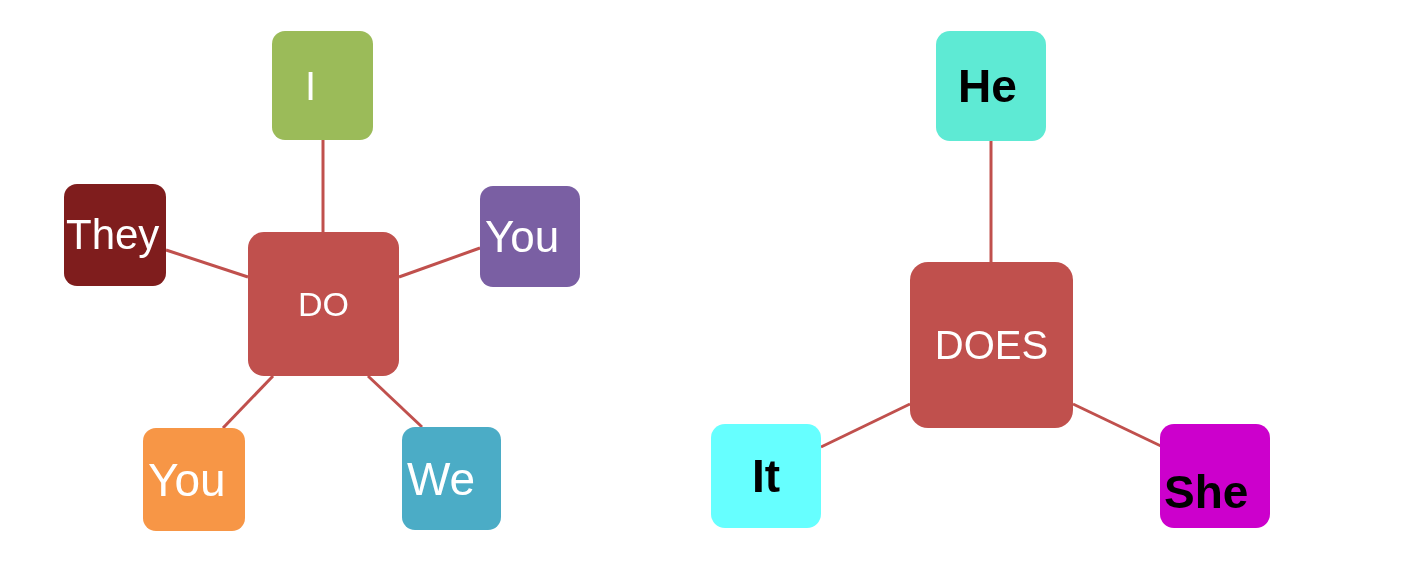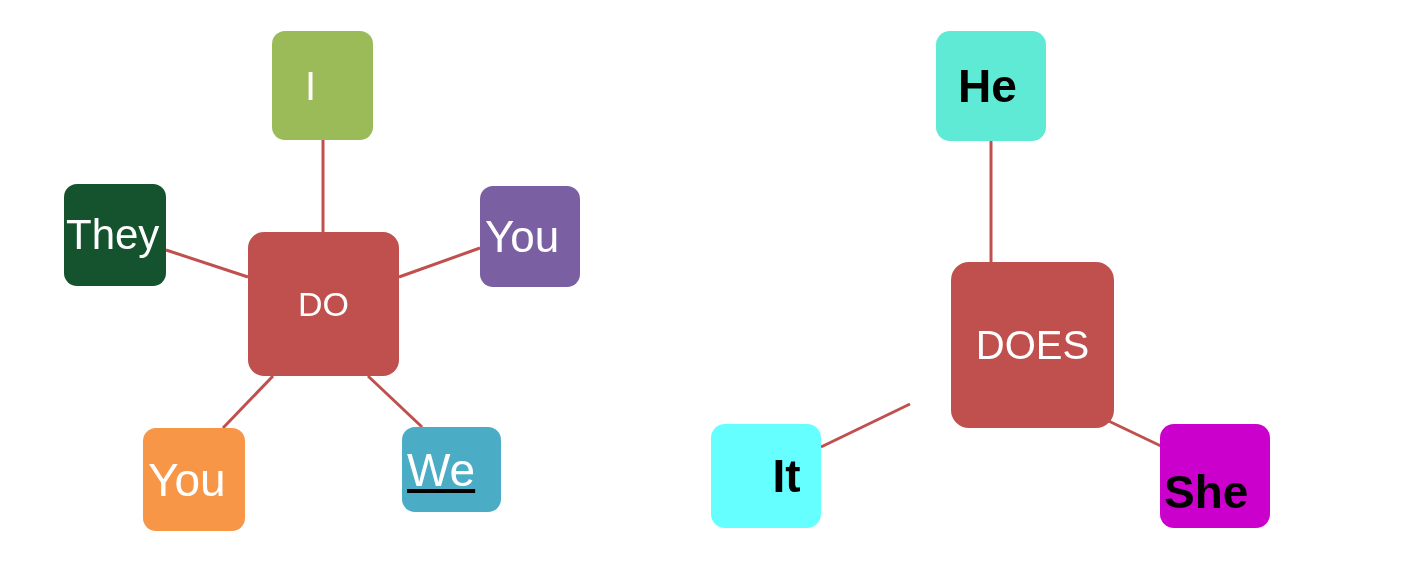--- a/index.html
+++ b/index.html
@@ -81,39 +81,39 @@
       <line x1="1073" y1="404" x2="1163" y2="447" stroke="#c0504d" stroke-width="3" stroke-linecap="butt"></line>
     </svg>
 
   <div id="nodes">
       <div class="node hub light" style="left: 248px; top: 232px; width: 151px; height: 144px; background: rgb(192, 80, 77); border-radius: 16px;">
         <span class="label" style="font-size: 34px; color: rgb(255, 255, 255); font-weight: 400;">DO</span>
       </div>
       <div class="node light" style="left: 272px; top: 31px; width: 101px; height: 109px; background: rgb(155, 187, 89); border-radius: 13px; padding-left: 33px;">
         <span class="label" style="font-size: 40px; color: rgb(255, 255, 255); font-weight: 400;">I</span>
       </div>
-      <div class="node light" style="left: 64px; top: 184px; width: 102px; height: 102px; background: #14532d; border-radius: 13px; padding-left: 2px;">
+      <div class="node light" style="left: 64px; top: 184px; width: 102px; height: 102px; background: #7f1d1d; border-radius: 13px; padding-left: 2px;">
         <span class="label" style="font-size: 42px; color: rgb(255, 255, 255); font-weight: 400;">They</span>
       </div>
       <div class="node light" style="left: 480px; top: 186px; width: 100px; height: 101px; background: rgb(122, 95, 163); border-radius: 13px; padding-left: 5px;">
         <span class="label" style="font-size: 44px; color: rgb(255, 255, 255); font-weight: 400;">You</span>
       </div>
       <div class="node light" style="left: 143px; top: 428px; width: 102px; height: 103px; background: rgb(247, 150, 70); border-radius: 13px; padding-left: 5px;">
         <span class="label" style="font-size: 46px; color: rgb(255, 255, 255); font-weight: 400;">You</span>
       </div>
-      <div class="node light" style="left: 402px; top: 427px; width: 99px; height: 85px; background: rgb(75, 172, 198); border-radius: 13px; padding-left: 5px; text-decoration: underline;">
+      <div class="node light" style="left: 402px; top: 427px; width: 99px; height: 103px; background: rgb(75, 172, 198); border-radius: 13px; padding-left: 5px;">
         <span class="label" style="font-size: 46px; color: rgb(255, 255, 255); font-weight: 400;">We</span>
       </div>
-      <div class="node hub light" style="left: 910px; top: 262px; width: 163px; height: 166px; background: rgb(192, 80, 77); border-radius: 18px; margin-left: 41px;">
+      <div class="node hub light" style="left: 910px; top: 262px; width: 163px; height: 166px; background: rgb(192, 80, 77); border-radius: 18px;">
         <span class="label" style="font-size: 40px; color: rgb(255, 255, 255); font-weight: 400;">DOES</span>
       </div>
       <div class="node dark" style="left: 936px; top: 31px; width: 110px; height: 110px; background: #5eead4; border-radius: 14px; padding-left: 22px;">
         <span class="label" style="font-size: 46px; color: rgb(0, 0, 0); font-weight: 700;">He</span>
       </div>
-      <div class="node dark" style="left: 711px; top: 424px; width: 110px; height: 104px; background: rgb(102, 255, 255); border-radius: 14px; padding-left: 41px; justify-content: center;">
+      <div class="node dark" style="left: 711px; top: 424px; width: 110px; height: 104px; background: rgb(102, 255, 255); border-radius: 14px; padding-left: 41px;">
         <span class="label" style="font-size: 46px; color: rgb(0, 0, 0); font-weight: 700;">It</span>
       </div>
       <div class="node dark" style="left: 1160px; top: 424px; width: 110px; height: 104px; background: rgb(204, 0, 204); border-radius: 14px; padding-left: 4px;">
         <span class="label" style="font-size: 46px; color: rgb(0, 0, 0); font-weight: 700; margin-top: 31px;">She</span>
       </div>
     </div>
 
 </div>
 
 </body></html>

